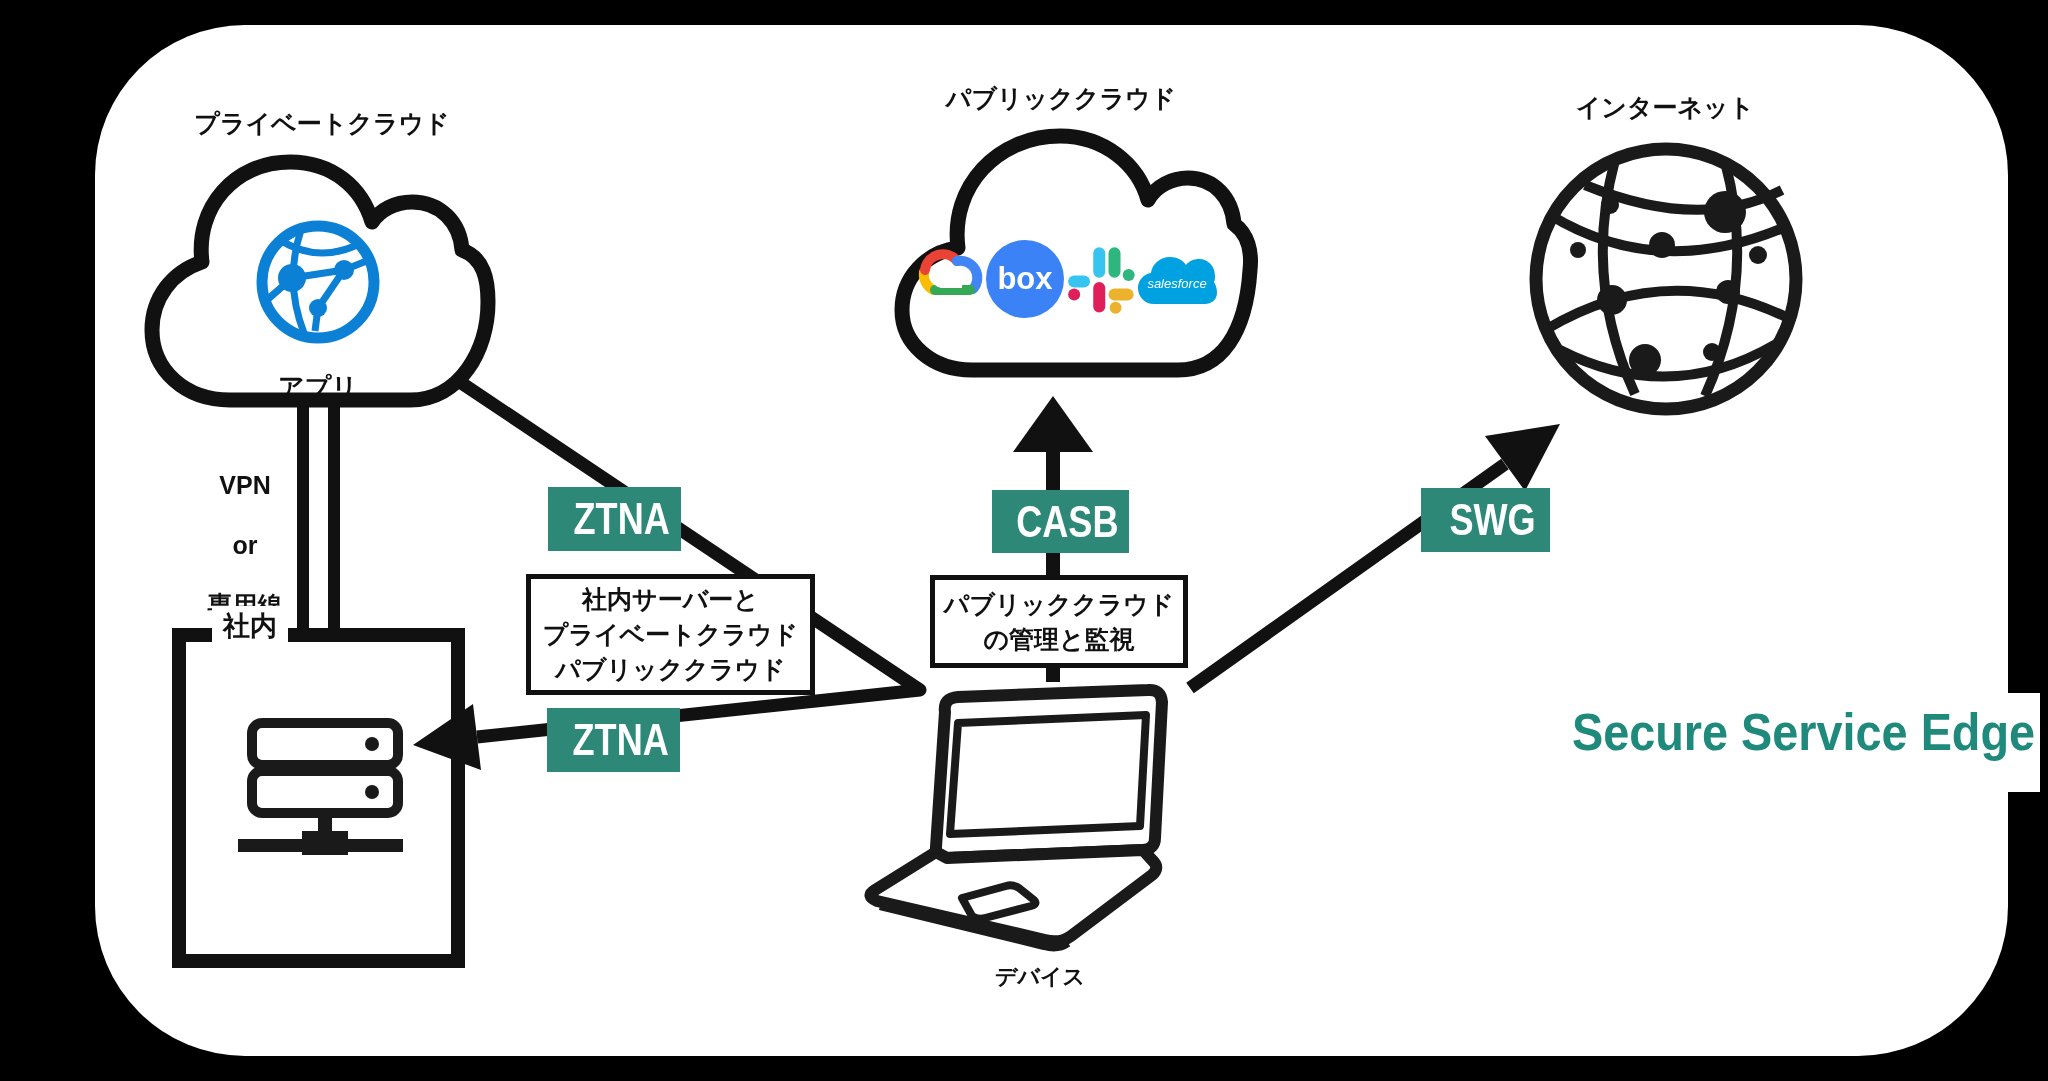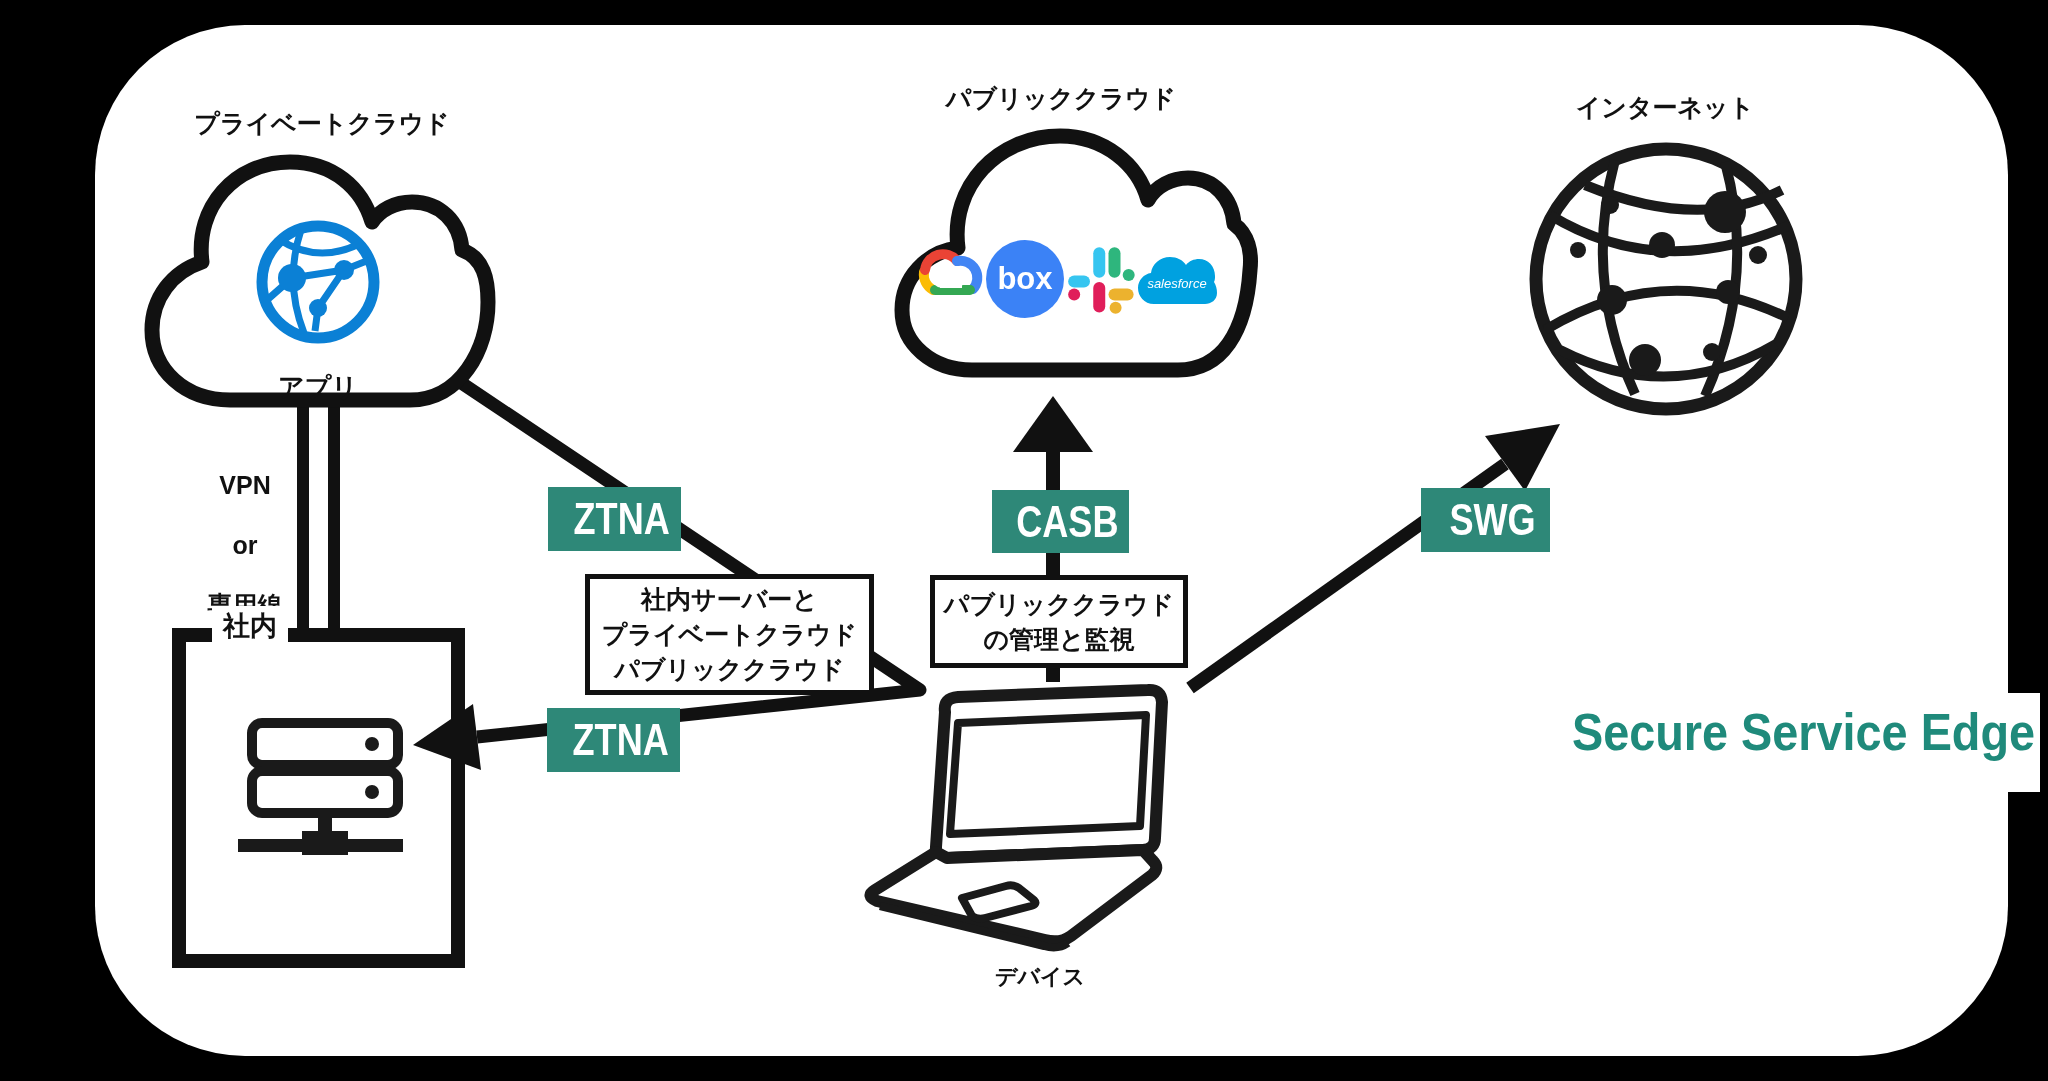--- a/index.html
+++ b/index.html
@@ -183,21 +183,21 @@
   <div class="badge" style="left:547px;top:708px;width:119px;height:64px;">
       <span>ZTNA</span>
     </div>
   <div class="badge" style="left:992px;top:490px;width:123px;height:63px;">
       <span>CASB</span>
     </div>
   <div class="badge" style="left:1373px;top:488px;width:115px;height:64px;margin-left:48px;">
       <span>SWG</span>
     </div>
 
-  <div class="descbox" style="left:585px;top:574px;width:279px;height:111px;">
+  <div class="descbox" style="left:526px;top:574px;width:279px;height:111px;">
     <div>社内サーバーと</div>
     <div>プライベートクラウド</div>
     <div>パブリッククラウド</div>
   </div>
   <div class="descbox" style="left:930px;top:575px;width:248px;height:83px;">
     <div>パブリッククラウド</div>
     <div>の管理と監視</div>
   </div>
 
   <div class="sse-band" style="left:1545px;top:693px;width:495px;height:99px;"></div>

